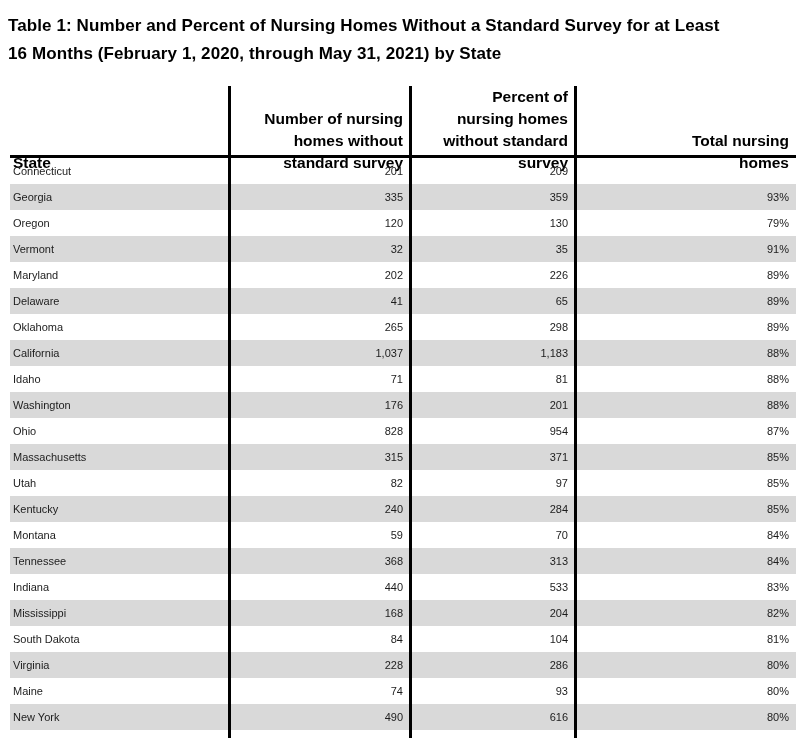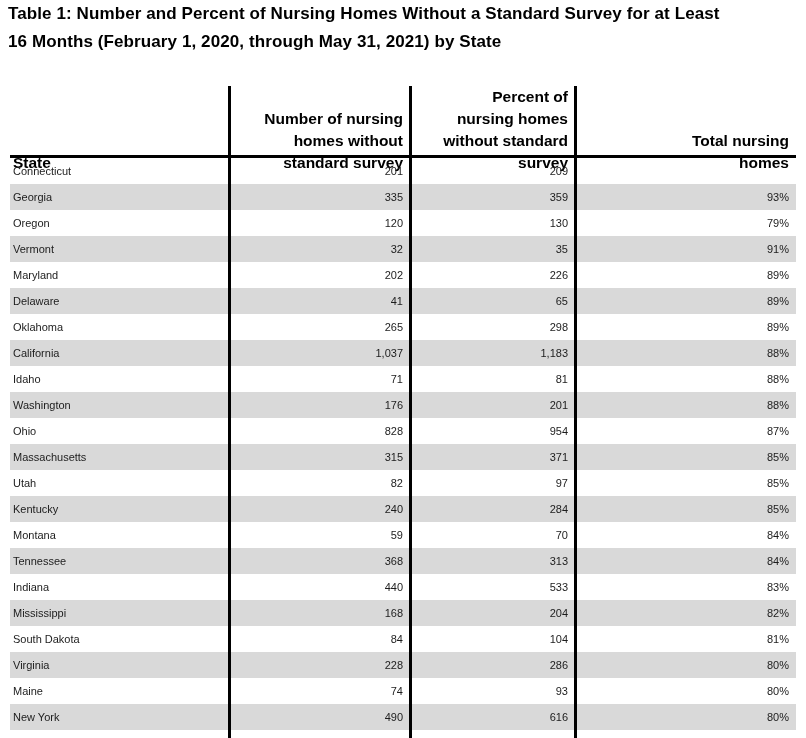--- a/index.html
+++ b/index.html
@@ -11,21 +11,21 @@
     position: relative;
     width: 806px;
     height: 738px;
     background: #ffffff;
     overflow: hidden;
     font-family: "Liberation Sans", sans-serif;
     color: #1a1a1a;
   }
   .title {
     position: absolute;
-    top: 0;
+    top: 12px;
     left: 8px;
     font-size: 17px;
     font-weight: bold;
     color: #000000;
     line-height: 28px;
     letter-spacing: 0.1px;
   }
   .title .tline { white-space: nowrap; }
 
   .table-wrap {

